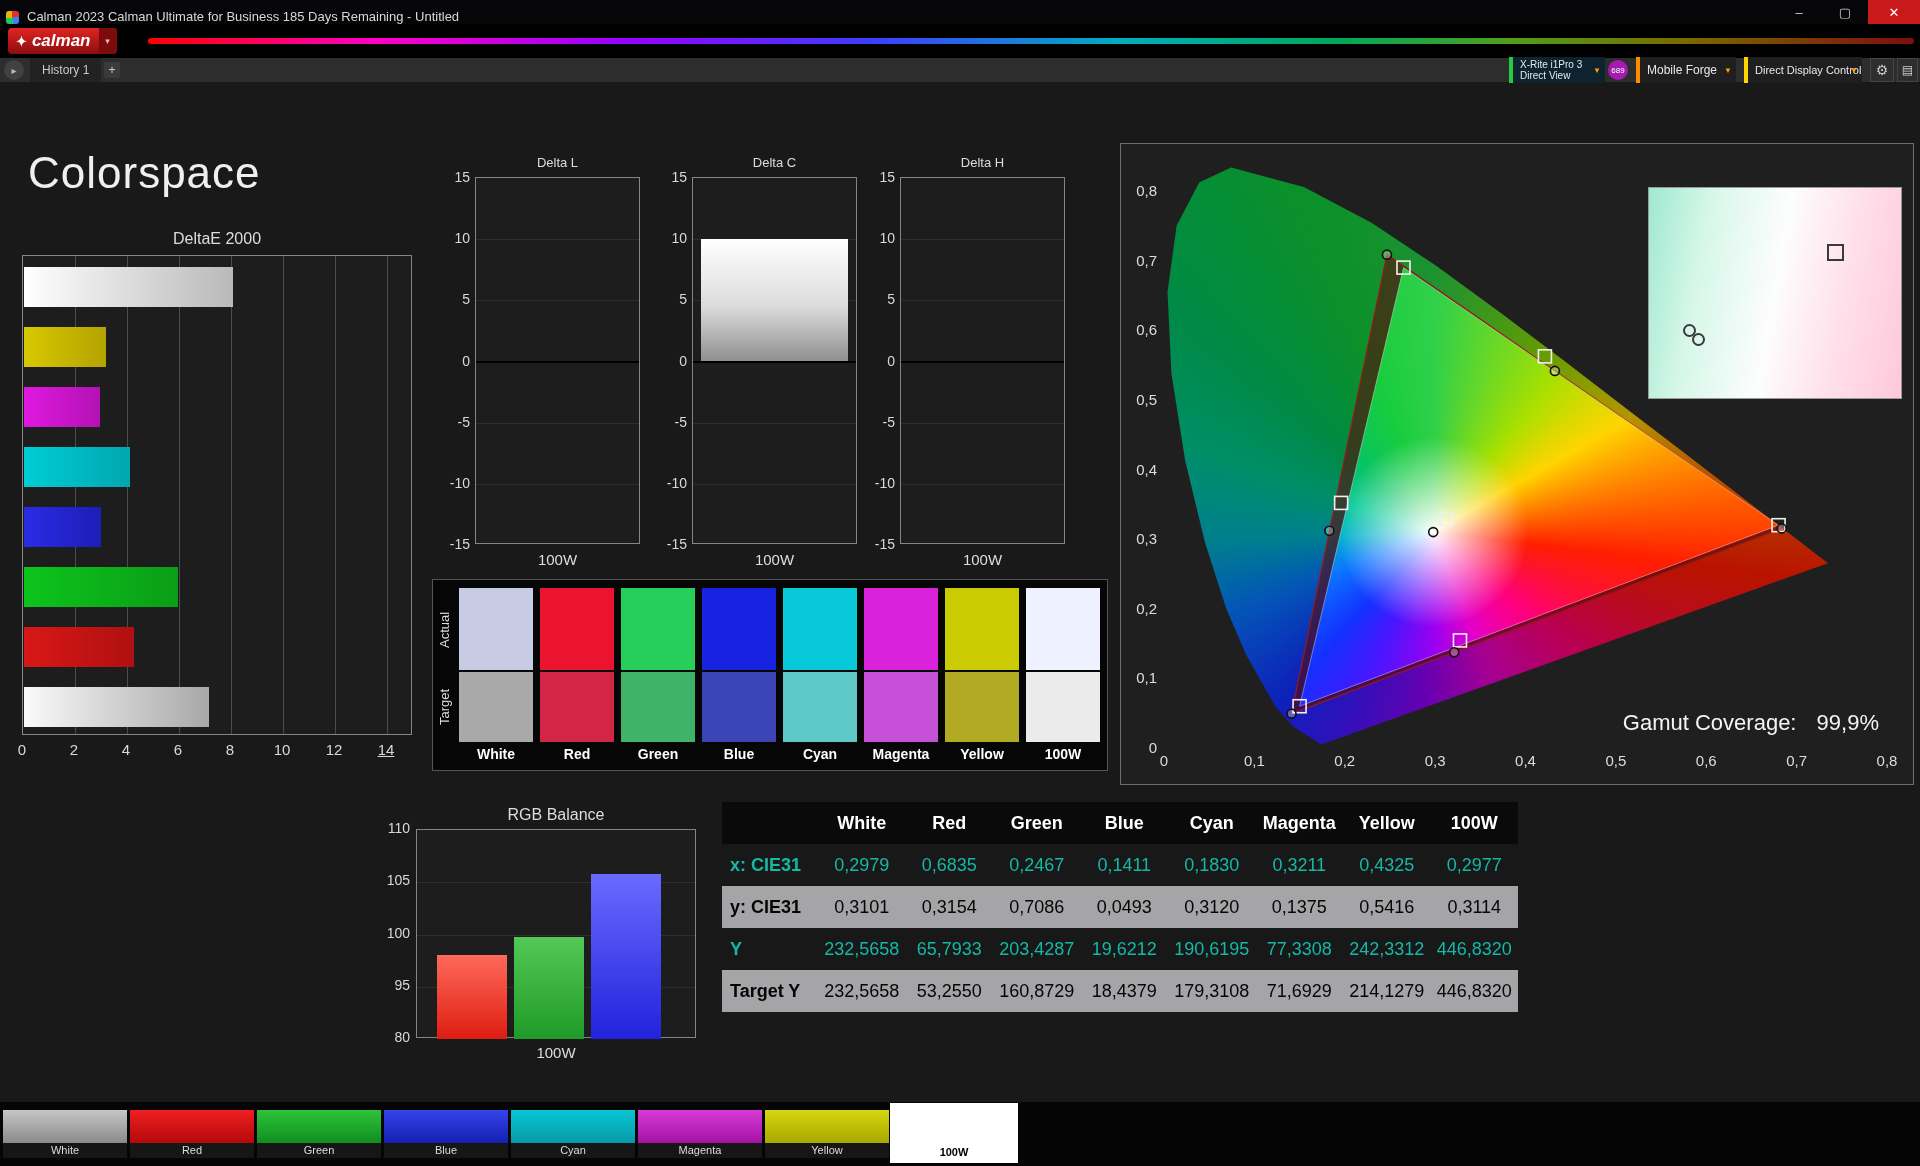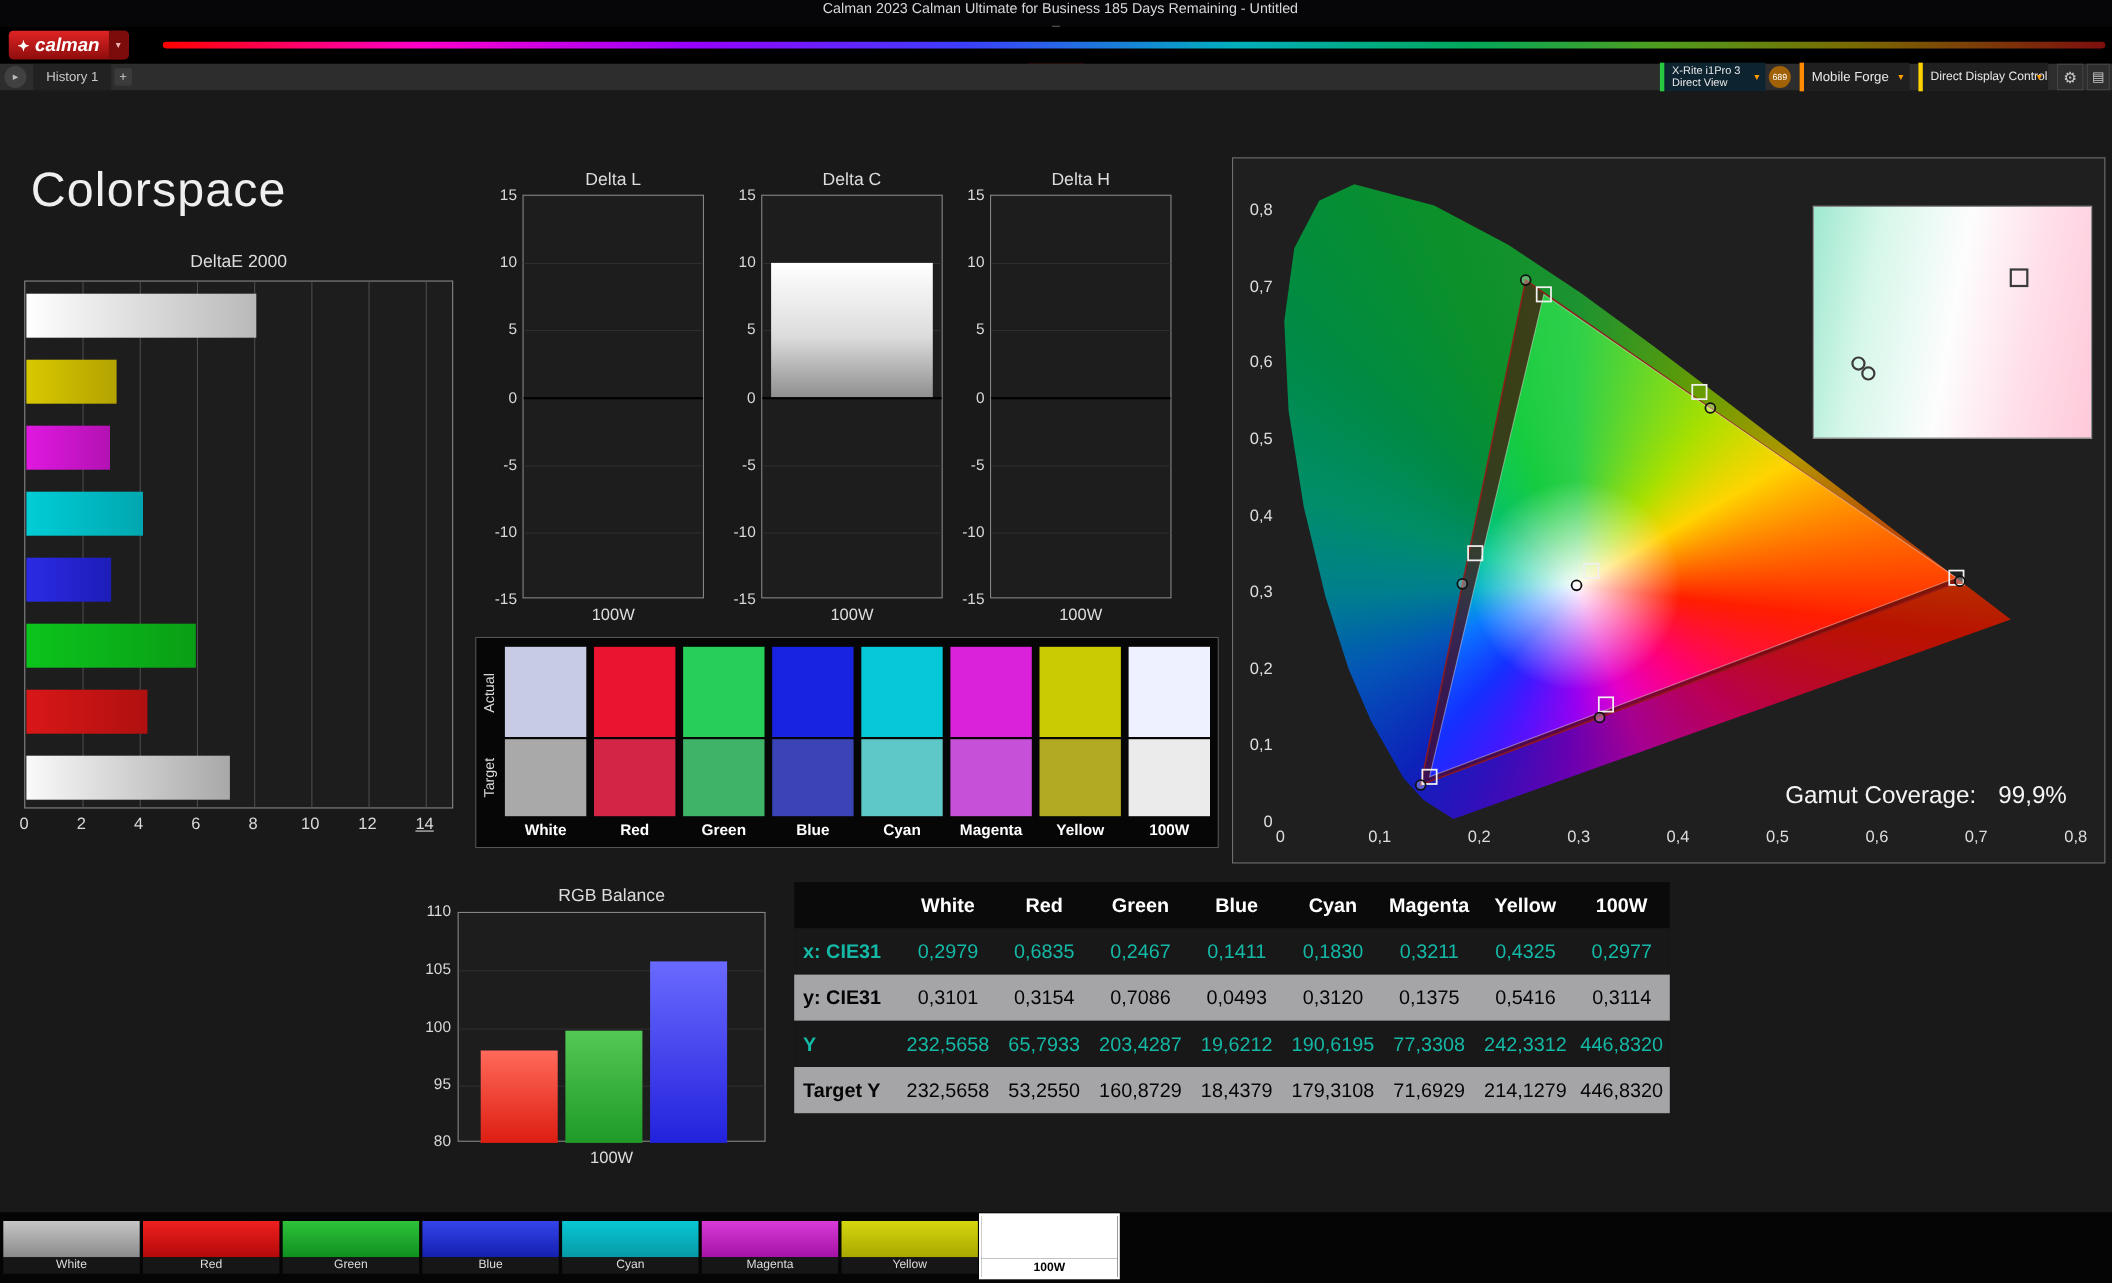--- a/index.html
+++ b/index.html
@@ -1,19 +1,19 @@
 <!DOCTYPE html>
 <html><head>
 <meta charset="utf-8">
 <style>
   html,body{margin:0;padding:0;background:#000;}
   .app{position:relative;width:1920px;height:1166px;background:#191919;font-family:"Liberation Sans",sans-serif;color:#e4e4e4;overflow:hidden;}
 
   
-  .titlebar{position:absolute;top:0;left:0;right:0;height:24px;background:#060608;display:flex;align-items:center;flex-direction:column;}
+  .titlebar{position:absolute;top:0;left:0;right:0;height:24px;background:#060608;display:flex;align-items:flex-end;}
   .app-icon{width:13px;height:13px;margin-left:6px;background:conic-gradient(#e03030 0 25%,#3b82f6 0 50%,#22c55e 0 75%,#eab308 0);border-radius:3px;}
   .tb-title{margin-left:8px;font-size:13px;color:#d8d8d8;white-space:nowrap;}
   .tb-spacer{flex:1;}
   .win-btn{width:46px;height:24px;display:flex;align-items:center;justify-content:center;font-size:13px;color:#cfcfcf;}
   .win-close{background:#c81a1a;color:#fff;width:52px;}
 
   
   .logobar{position:absolute;top:24px;left:0;right:0;height:34px;background:#000;}
   .logo-pill{position:absolute;left:8px;top:4px;height:26px;display:flex;align-items:stretch;border-radius:4px;overflow:hidden;background:linear-gradient(180deg,#e02424,#8d0d0d);}
   .logo-main{padding:0 8px;font-size:17px;font-weight:bold;font-style:italic;color:#fff;display:flex;align-items:center;gap:5px;}
@@ -24,41 +24,41 @@
   
   .tabbar{position:absolute;top:58px;left:0;right:0;height:24px;background:#2d2d2d;}
   .panel-toggle{position:absolute;left:4px;top:2px;width:20px;height:20px;border-radius:50%;background:#414141;color:#bbb;font-size:10px;display:flex;align-items:center;justify-content:center;}
   .tab{position:absolute;left:30px;top:0;height:24px;padding:0 12px;background:#222;color:#c9c9c9;font-size:12px;display:flex;align-items:center;}
   .tab-add{position:absolute;left:104px;top:4px;width:16px;height:16px;background:#3b3b3b;color:#ccc;font-size:12px;display:flex;align-items:center;justify-content:center;border-radius:2px;}
   .dd{position:absolute;top:57px;height:26px;background:#1f1f1f;color:#e8e8e8;display:flex;flex-direction:column;justify-content:center;padding-left:7px;box-sizing:border-box;}
   .dd .arrow{position:absolute;right:4px;top:50%;transform:translateY(-50%);color:#ff9c00;font-size:8px;}
   #dd-meter{left:1509px;width:96px;border-left:4px solid #28c840;background:#0d2330;font-size:10px;line-height:11px;}
   #dd-source{left:1636px;width:100px;border-left:4px solid #ff8c00;font-size:12px;}
   #dd-display{left:1744px;width:118px;border-left:4px solid #ffd400;font-size:11px;}
-  .badge{position:absolute;left:1608px;top:60px;width:20px;height:20px;border-radius:50%;background:#a16207;color:#fff;font-size:8px;display:flex;align-items:center;justify-content:center;}
+  .badge{position:absolute;left:1608px;top:60px;width:20px;height:20px;border-radius:50%;background:#a21caf;color:#fff;font-size:8px;display:flex;align-items:center;justify-content:center;}
   .sq-btn{position:absolute;top:58px;width:24px;height:24px;background:#2e2e2e;color:#c9c9c9;display:flex;align-items:center;justify-content:center;font-size:14px;border:1px solid #444;box-sizing:border-box;}
   #btn-gear{left:1870px;}
   #btn-menu{left:1897px;width:21px;font-size:12px;}
 
   .page-title{position:absolute;left:28px;top:148px;font-size:44px;color:#efefef;letter-spacing:1px;}
 
   .chart-title{position:absolute;font-size:16px;color:#ddd;text-align:center;}
 
   
   #deltae-title{left:22px;top:230px;width:390px;}
   #deltae-plot{position:absolute;left:22px;top:255px;width:390px;height:480px;border:1px solid #858585;background:#1d1d1d;box-sizing:border-box;}
   .vgrid{position:absolute;top:0;bottom:0;width:1px;background:#4b4b4b;}
   .hbar{position:absolute;left:1px;height:40px;}
   #deltae-xaxis{position:absolute;left:22px;top:741px;width:404px;height:18px;}
   .xtick{position:absolute;width:30px;text-align:center;font-size:15px;color:#d9d9d9;}
 
   
   .delta-panel{position:absolute;top:155px;width:205px;height:420px;}
   #panel-d1{left:439px;}#panel-d2{left:656px;}#panel-d3{left:864px;}
-  .dp-title{position:absolute;left:36px;top:0;width:165px;text-align:center;font-size:16px;color:#ddd;}
+  .dp-title{position:absolute;left:36px;top:0;width:165px;text-align:center;font-size:13px;color:#ddd;}
   .dp-plot{position:absolute;left:36px;top:22px;width:165px;height:367px;border:1px solid #858585;background:#1d1d1d;box-sizing:border-box;}
   .dp-gutter{position:absolute;left:0;top:22px;width:31px;height:367px;}
   .ytick{position:absolute;left:0;width:100%;text-align:right;font-size:14px;color:#d9d9d9;}
   .hgrid{position:absolute;left:0;right:0;height:1px;background:#2e2e2e;}
   .hgrid.zero{background:#000;height:2px;}
   .dp-xlabel{position:absolute;left:36px;top:396px;width:165px;text-align:center;font-size:15px;color:#ddd;}
   .vbar-white{position:absolute;left:8px;right:8px;background:linear-gradient(180deg,#ffffff 0%,#dcdcdc 55%,#8f8f8f 100%);}
 
   
   .swatch-panel{position:absolute;left:432px;top:579px;width:676px;height:192px;background:#060606;border:1px solid #555;box-sizing:border-box;}

